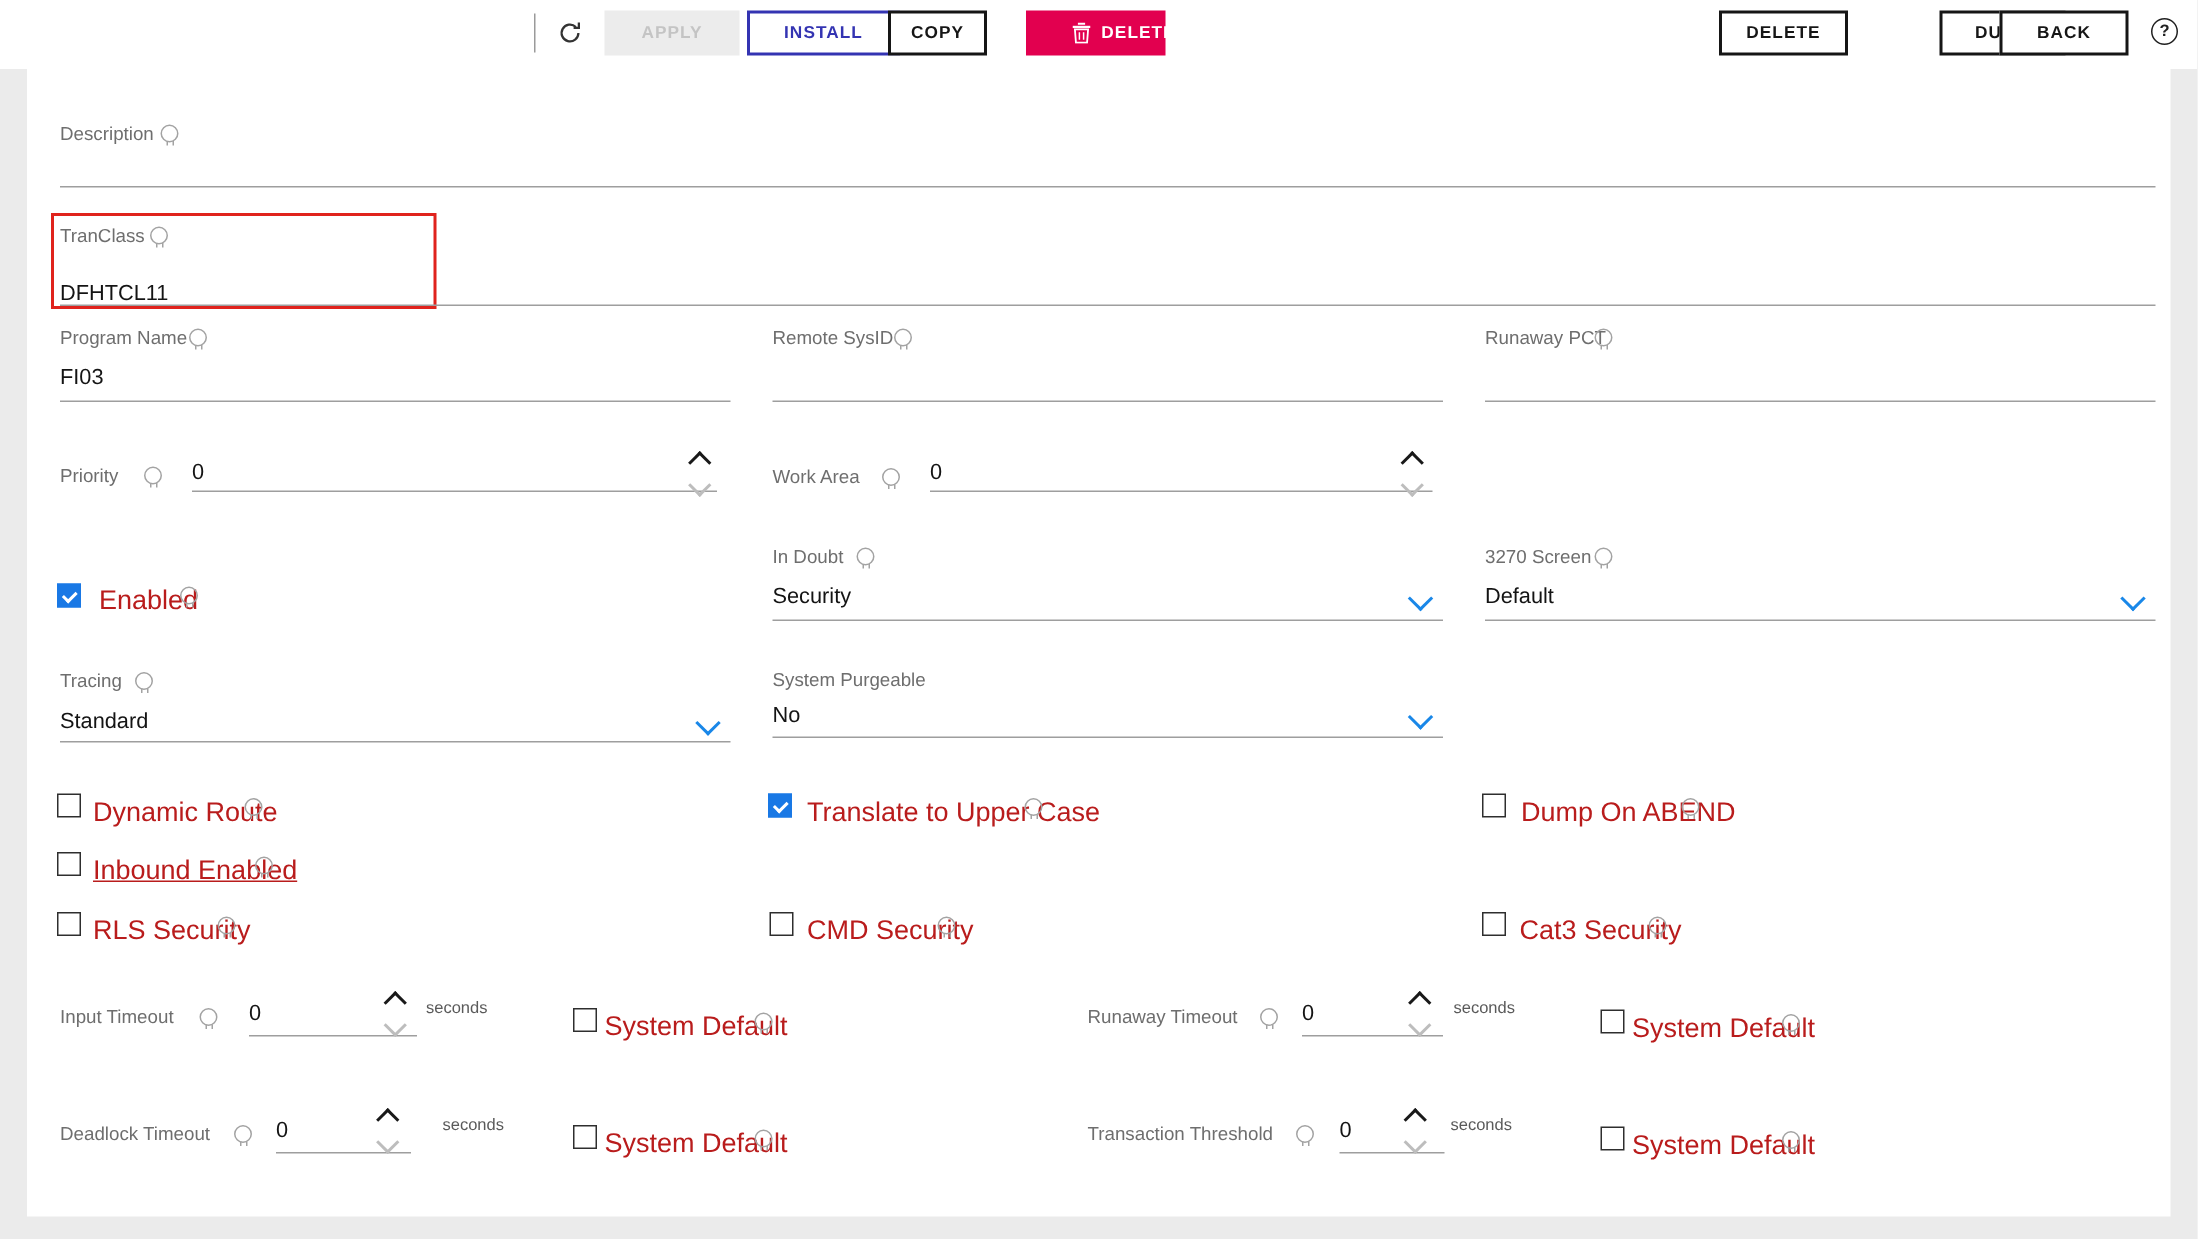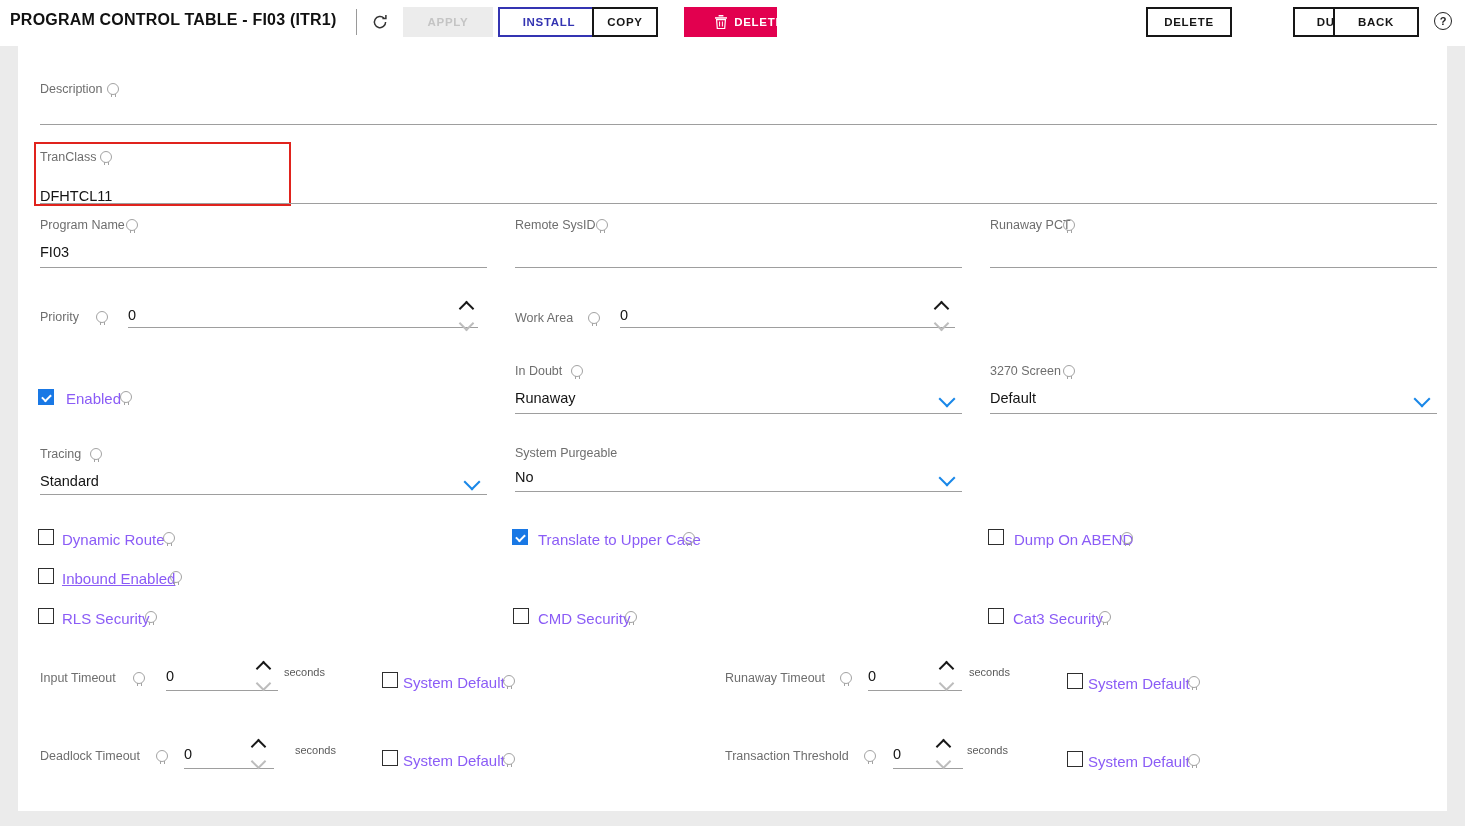--- a/index.html
+++ b/index.html
@@ -18,21 +18,21 @@
   .btn-install{border:2px solid #3434b2;color:#3434b2;}
   .btn-disabled{border:none;background:#ececec;color:#c4c4c4;}
   .btn-delete{border:none;background:#e2004f;color:#fff;gap:7px;}
   .help{position:absolute;left:1434px;top:12px;width:18px;height:18px;border:1.6px solid #222;border-radius:50%;
         box-sizing:border-box;display:flex;align-items:center;justify-content:center;font-size:11px;font-weight:bold;color:#222;cursor:pointer;}
   
   .panel{position:absolute;left:18px;top:46px;width:1429px;height:765px;background:#fff;}
   
   .L{font-size:12.5px;color:#6e6e6e;white-space:nowrap;}
   .V{font-size:14.5px;color:#141414;white-space:nowrap;}
-  .cbl{font-size:15px;color:#8b5cf6;white-space:nowrap;}
+  .cbl{font-size:18px;color:#b91c1c;white-space:nowrap;}
   .ln{height:1px;background:#9e9e9e;}
   .inp{border:none;outline:none;background:transparent;font-family:"Liberation Sans",sans-serif;
        font-size:14.5px;color:#141414;padding:0;height:24px;}
   .unit{font-size:11px;color:#5a5a5a;white-space:nowrap;}
   
   .blb{width:12px;height:12px;border:1.3px solid #a3a3a3;border-radius:50%;display:inline-block;box-sizing:border-box;position:absolute;cursor:pointer;}
   .blb::after{content:'';position:absolute;left:2.6px;top:10px;width:3.2px;height:3px;
       border-left:1.3px solid #a3a3a3;border-right:1.3px solid #a3a3a3;}
   
   .cbx{position:absolute;width:16px;height:16px;border:1.5px solid #2e2e2e;background:#fff;box-sizing:border-box;cursor:pointer;}
@@ -49,21 +49,20 @@
          transform:rotate(45deg);cursor:pointer;}
   
   .redbox{position:absolute;left:34px;top:142px;width:257px;height:64px;border:2px solid #e0231d;box-sizing:border-box;pointer-events:none;}
 </style>
 </head>
 <body>
 
 <div class="page">
 
   <div class="header">
-    <div class="title">PROGRAM CONTROL TABLE - FI03 (ITR1)</div>
     <div class="hdiv"></div>
 
     <button class="iconbtn" style="left:371px;top:13px;">
       <span>
         <svg width="18" height="18" viewBox="0 0 18 18">
           <path d="M14.6 9a5.6 5.6 0 1 1-1.7-4" fill="none" stroke="#333" stroke-width="1.5"></path>
           <path d="M14.9 2v3.5h-3.5" fill="none" stroke="#333" stroke-width="1.5"></path>
         </svg>
       </span>
     </button>
@@ -136,21 +135,21 @@
     <span class="sp up"></span>
     <span class="sp dn"></span>
   </span>
 
   <span class="cbx checked" style="left:38px;top:389px;"></span>
   <div class="cbl abs" style="left:66px;top:390px;">Enabled</div>
   <span class="blb" style="left:120px;top:391px;"></span>
 
   <div class="L abs" style="left:515px;top:364px;">In Doubt</div>
   <span class="blb" style="left:571px;top:365px;"></span>
-  <div class="V abs" style="left:515px;top:390px;">Runaway</div>
+  <div class="V abs" style="left:515px;top:390px;">Security</div>
   <span class="dchev" style="left:941px;top:393px;"></span>
   <div class="ln abs" style="left:515px;top:413px;width:447px;"></div>
 
   <div class="L abs" style="left:990px;top:364px;">3270 Screen</div>
   <span class="blb" style="left:1063px;top:365px;"></span>
   <div class="V abs" style="left:990px;top:390px;">Default</div>
   <span class="dchev" style="left:1416px;top:393px;"></span>
   <div class="ln abs" style="left:990px;top:413px;width:447px;"></div>
 
   <div class="L abs" style="left:40px;top:447px;">Tracing</div>

